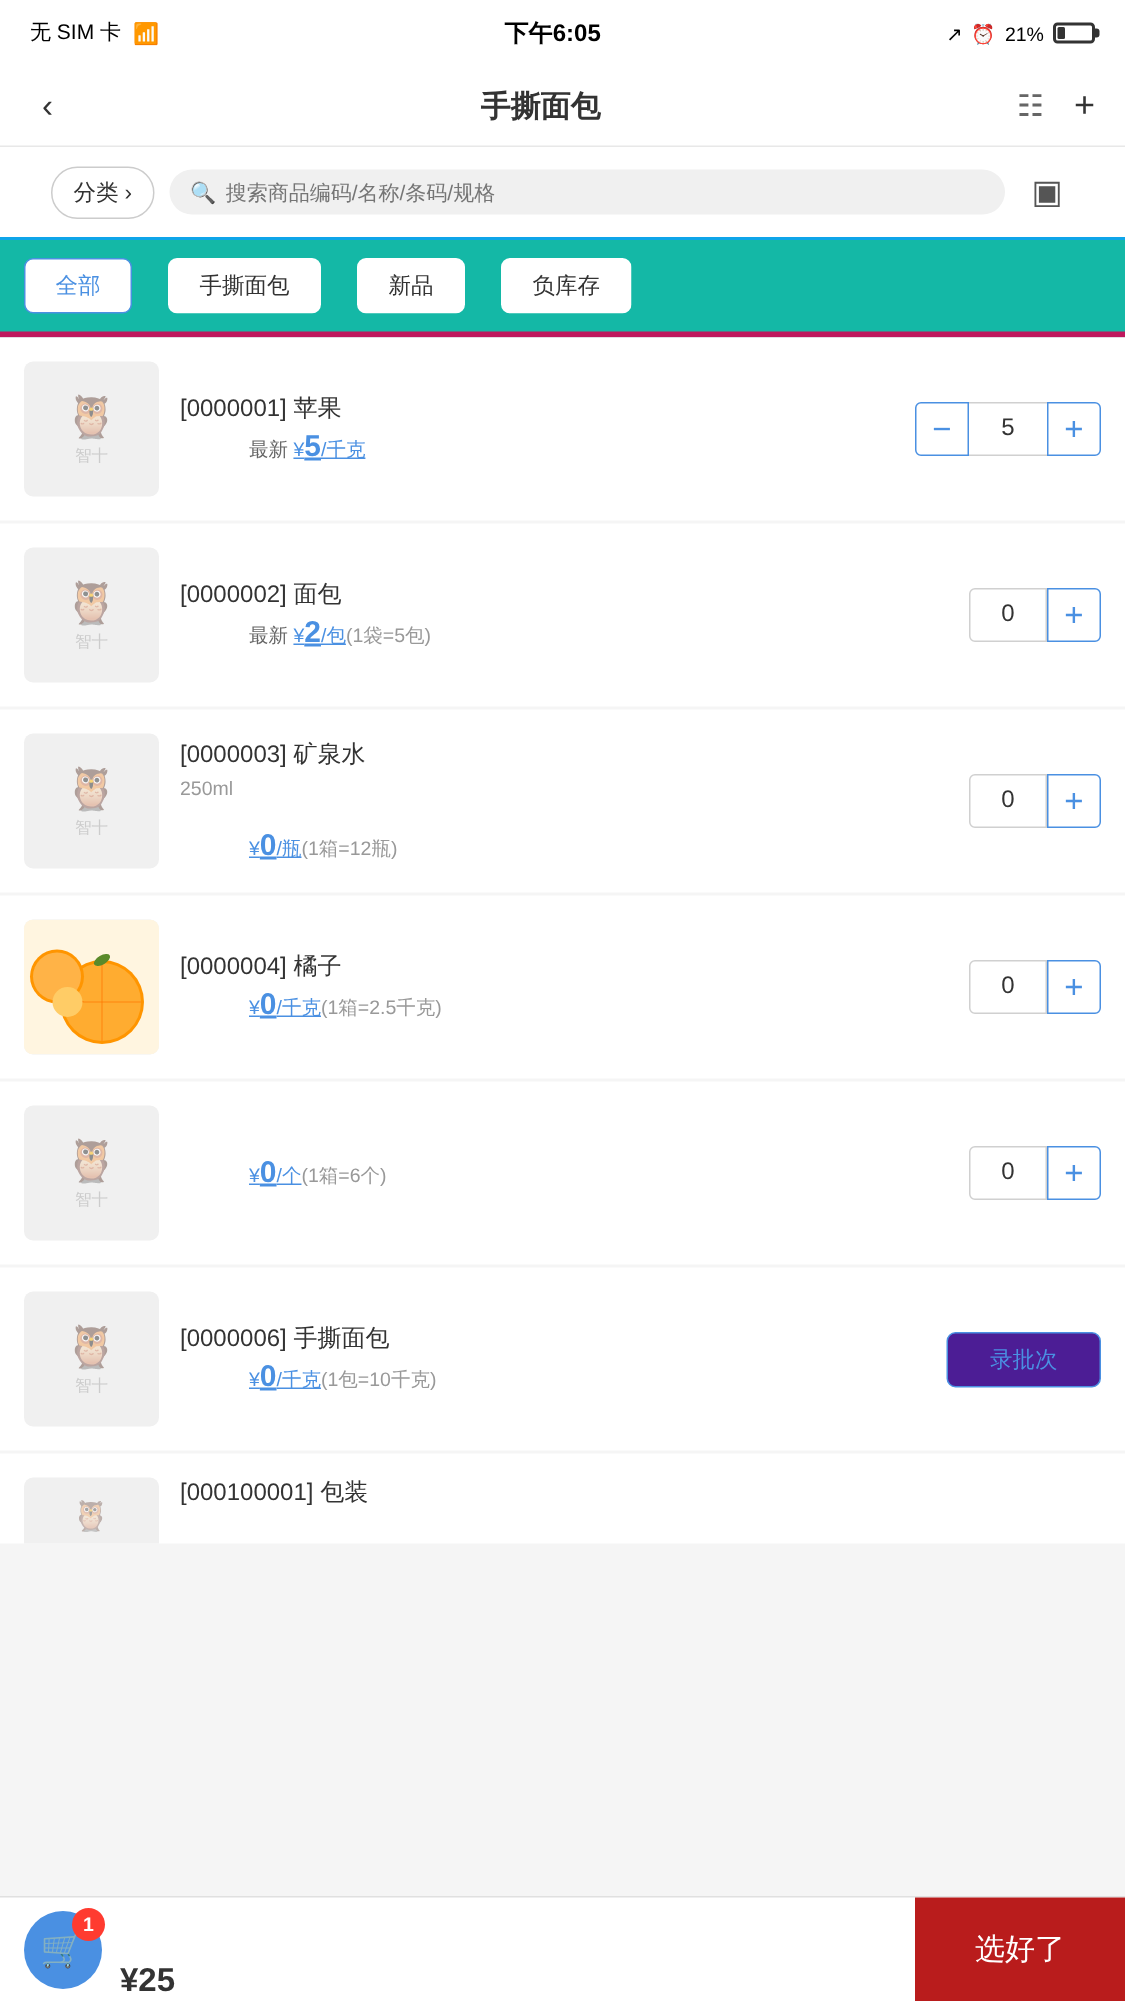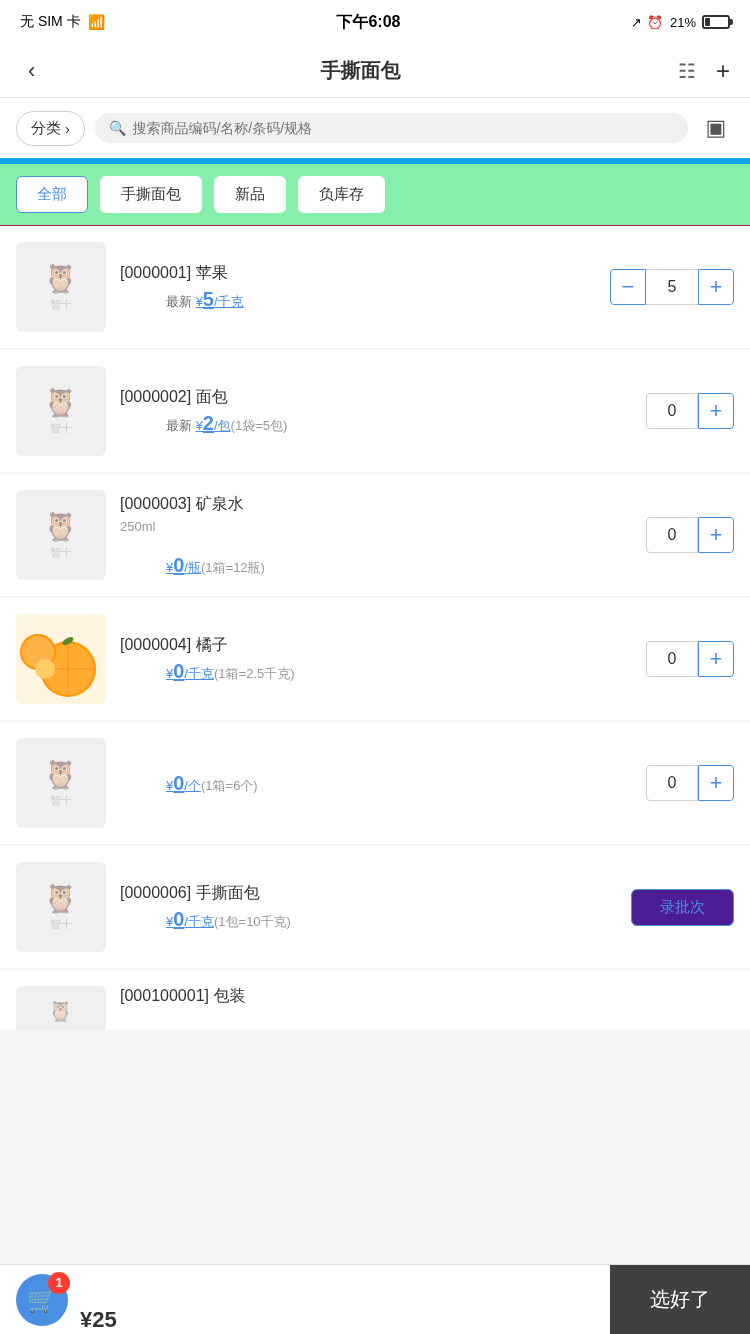--- a/index.html
+++ b/index.html
@@ -62,25 +62,25 @@
     }
     .nav-back { font-size: 22px; color: #333; cursor: pointer; padding: 8px; }
     .nav-title { font-size: 20px; font-weight: 600; color: #333; }
     .nav-actions { display: flex; align-items: center; gap: 20px; }
     .nav-filter-icon { font-size: 20px; color: #666; cursor: pointer; }
     .nav-add-icon { font-size: 24px; color: #333; font-weight: 300; cursor: pointer; }
 
     
     .filter-row {
       background: #fff;
-      padding: 12px 16px;
+      padding: 12px 34px;
       display: flex;
       align-items: center;
       gap: 10px;
-      border-bottom: 6px solid #0ea5e9;
+      border-bottom: 2px solid #0ea5e9;
     }
     .category-btn {
       border: 1px solid #ccc;
       border-radius: 20px;
       padding: 7px 14px;
       font-size: 15px;
       color: #333;
       background: #fff;
       white-space: nowrap;
       cursor: pointer;
@@ -108,25 +108,25 @@
     }
     .scan-btn {
       width: 36px; height: 36px;
       display: flex; align-items: center; justify-content: center;
       cursor: pointer;
     }
     .scan-icon { font-size: 22px; color: #555; }
 
     
     .tab-row {
-      background: #86efac;
+      background: #14b8a6;
       padding: 12px 16px;
       display: flex;
-      gap: 12px;
-      border-bottom: 1px solid #be185d;
+      gap: 24px;
+      border-bottom: 4px solid #be185d;
     }
     .tab-btn {
       padding: 8px 20px;
       border-radius: 6px;
       font-size: 15px;
       cursor: pointer;
       border: 1px solid transparent;
       background: #fff;
       color: #333;
     }
@@ -265,21 +265,21 @@
       border-radius: 50%;
       width: 22px; height: 22px;
       font-size: 13px;
       display: flex; align-items: center; justify-content: center;
       font-weight: 600;
     }
     .cart-total { font-size: 22px; font-weight: 600; color: #333; margin-top: 40px; }
     .confirm-btn {
       height: 70px;
       padding: 0 40px;
-      background: #404040;
+      background: #b91c1c;
       color: #fff;
       font-size: 20px;
       font-weight: 500;
       border: none;
       cursor: pointer;
       border-radius: 0;
     }
 
     
     .product-item-partial {
@@ -293,21 +293,21 @@
     }
   </style>
 </head>
 <body>
 
 <div class="status-bar">
   <div class="status-left">
     <span>无 SIM 卡</span>
     <span>📶</span>
   </div>
-  <div class="status-center">下午6:08</div>
+  <div class="status-center">下午6:05</div>
   <div class="status-right">
     <span>↗</span>
     <span>⏰</span>
     <span>21%</span>
     <div class="battery-icon">
       <div class="battery-fill"></div>
     </div>
   </div>
 </div>
 

